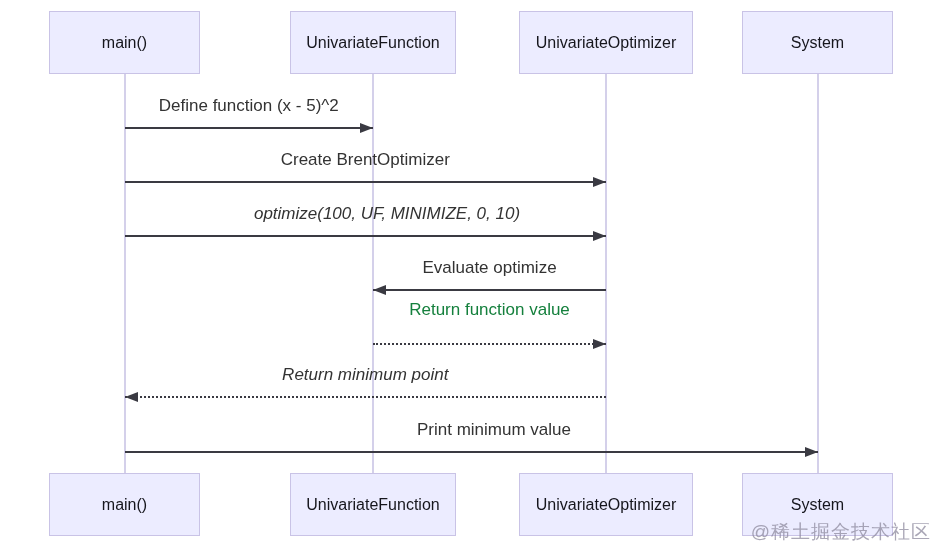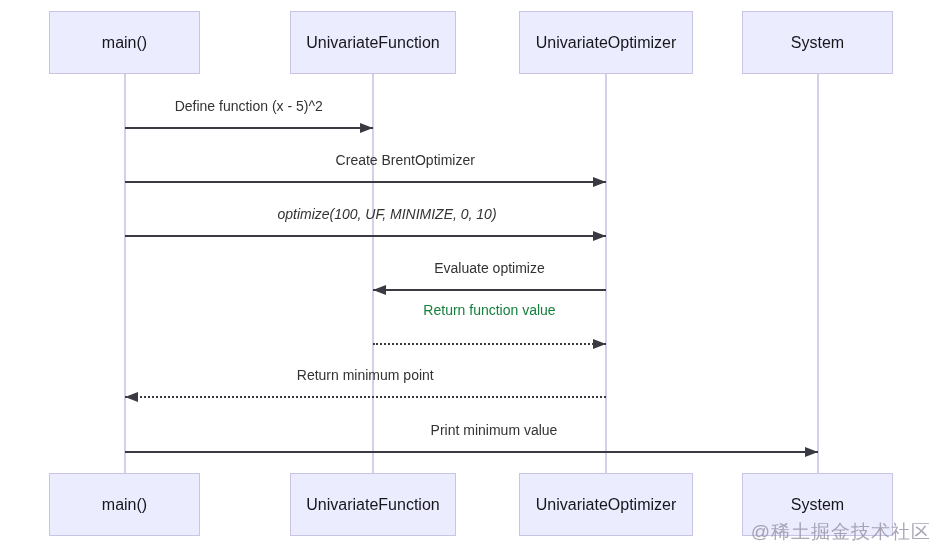--- a/index.html
+++ b/index.html
@@ -35,21 +35,21 @@
     position: absolute;
     width: 0; height: 0;
     border-top: 5px solid transparent;
     border-bottom: 5px solid transparent;
     z-index: 3;
   }
   .msg-label {
     position: absolute;
     transform: translateX(-50%);
     white-space: nowrap;
-    font-size: 14px;
+    font-size: 17px;
     line-height: 18px;
     z-index: 3;
   }
   .watermark {
     position: absolute;
     right: 12px;
     bottom: 4px;
     font-size: 19px;
     letter-spacing: 1px;
     color: rgba(141, 138, 158, 0.75);
@@ -88,29 +88,29 @@
       <div class="">System</div>
     </div>
     <div class="actor-box" style="left: 742px; top: 473px; width: 151px; height: 63px; background: rgb(236, 236, 255); border: 1px solid rgb(201, 195, 230); color: rgb(22, 22, 29);">
       <div class="">System</div>
     </div>
     <div class="msg-line" style="left: 124.5px; width: 248.5px; top: 127px; border-top: 2px solid rgb(58, 58, 66);"></div>
     <div class="arrowhead" style="top: 123px; left: 360px; border-left: 13px solid rgb(58, 58, 66);"></div>
     <div class="msg-label" style="left: 248.75px; top: 97px; color: rgb(51, 51, 51);">Define function (x - 5)^2</div>
     <div class="msg-line" style="left: 124.5px; width: 481.5px; top: 181px; border-top: 2px solid rgb(58, 58, 66);"></div>
     <div class="arrowhead" style="top: 177px; left: 593px; border-left: 13px solid rgb(58, 58, 66);"></div>
-    <div class="msg-label" style="left: 365.25px; top: 151px; color: rgb(51, 51, 51); margin-left: 40px;">Create BrentOptimizer</div>
+    <div class="msg-label" style="left: 365.25px; top: 151px; color: rgb(51, 51, 51);">Create BrentOptimizer</div>
     <div class="msg-line" style="left: 124.5px; width: 481.5px; top: 235px; border-top: 2px solid rgb(58, 58, 66);"></div>
     <div class="arrowhead" style="top: 231px; left: 593px; border-left: 13px solid rgb(58, 58, 66);"></div>
     <div class="msg-label" style="left: 387px; top: 205px; color: rgb(51, 51, 51); font-style: italic;">optimize(100, UF, MINIMIZE, 0, 10)</div>
     <div class="msg-line" style="left: 373px; width: 233px; top: 289px; border-top: 2px solid rgb(58, 58, 66);"></div>
     <div class="arrowhead" style="top: 285px; left: 373px; border-right: 13px solid rgb(58, 58, 66);"></div>
     <div class="msg-label" style="left: 489.5px; top: 259px; color: rgb(51, 51, 51);">Evaluate optimize</div>
     <div class="msg-line" style="left: 373px; width: 233px; top: 343px; border-top: 2px dotted rgb(58, 58, 66);"></div>
     <div class="arrowhead" style="top: 339px; left: 593px; border-left: 13px solid rgb(58, 58, 66);"></div>
     <div class="msg-label" style="left: 489.5px; top: 301px; color: #15803d;">Return function value</div>
     <div class="msg-line" style="left: 124.5px; width: 481.5px; top: 396px; border-top: 2px dotted rgb(58, 58, 66);"></div>
     <div class="arrowhead" style="top: 392px; left: 124.5px; border-right: 13px solid rgb(58, 58, 66);"></div>
-    <div class="msg-label" style="left: 365.25px; top: 366px; color: rgb(51, 51, 51);">Return minimum point</div>
+    <div class="msg-label" style="left: 365.25px; top: 366px; color: rgb(51, 51, 51); font-style: italic;">Return minimum point</div>
     <div class="msg-line" style="left: 124.5px; width: 693px; top: 451px; border-top: 2px solid rgb(58, 58, 66);"></div>
     <div class="arrowhead" style="top: 447px; left: 804.5px; border-left: 13px solid rgb(58, 58, 66);"></div>
     <div class="msg-label" style="left: 494px; top: 421px; color: rgb(51, 51, 51);">Print minimum value</div>
   </div>
 
 </body></html>

